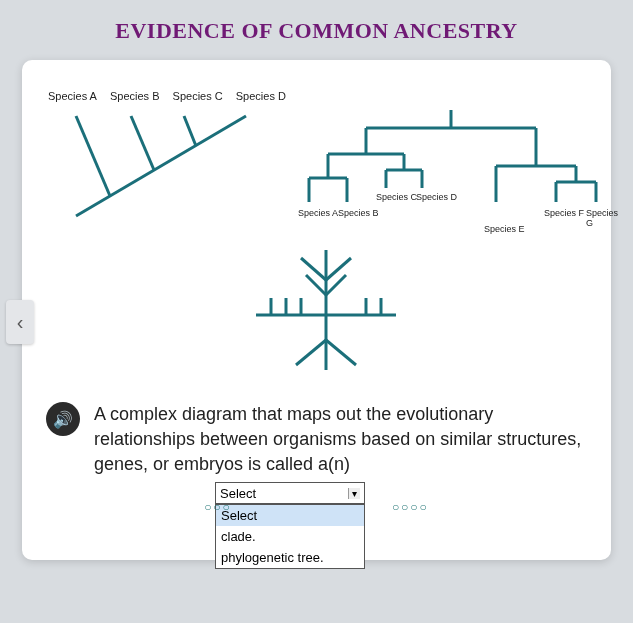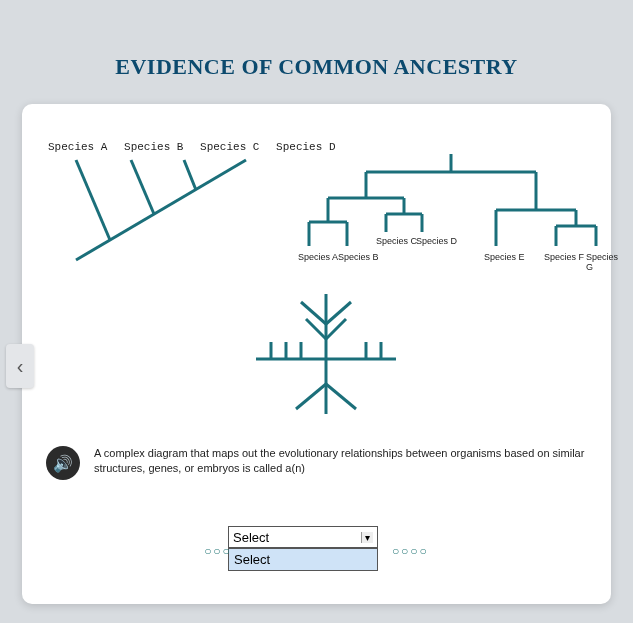--- a/index.html
+++ b/index.html
@@ -8,47 +8,45 @@
     height: 623px;
     background: #d8dce0;
     font-family: Georgia, serif;
     position: relative;
     overflow: hidden;
   }
   .title {
     text-align: center;
     font-size: 22px;
     font-weight: bold;
-    color: #0c4a6e;
-    padding: 18px 0 24px 0;
+    color: #701a75;
+    padding: 18px 0 16px 0;
     letter-spacing: 0.5px;
-    margin-top: 36px;
   }
   .card {
     background: #fff;
     margin: 0 22px;
     border-radius: 10px;
     box-shadow: 0 2px 8px rgba(0,0,0,0.15);
     padding: 30px 24px 24px 24px;
     position: relative;
     height: 500px;
     font-family: Arial, Helvetica, sans-serif;
   }
   .diagram-area {
     position: relative;
     height: 300px;
     width: 100%;
   }
   .diag-labels-left {
     position: absolute;
-    top: 7px;
+    top: 0;
     left: 2px;
     font-size: 11px;
     color: #222;
-    font-family: Liberation Mono, monospace;
   }
   .diag-labels-left span { margin-right: 10px; }
   svg.tree { position: absolute; }
   .tree1 { top: 16px; left: 0; }
   .tree2 { top: 20px; left: 260px; }
   .tree3 { top: 150px; left: 180px; }
   .t2lab { position:absolute; font-size:9px; color:#222; }
   .nav-arrow {
     position: absolute;
     left: -16px;
@@ -78,27 +76,27 @@
     background: #2b2b2b;
     color: #fff;
     display: flex;
     align-items: center;
     justify-content: center;
     font-size: 16px;
     cursor: pointer;
     flex-shrink: 0;
   }
   .question-text {
-    font-size: 11px;
+    font-size: 18px;
     color: #222;
     line-height: 1.4;
   }
   .select-wrap {
     position: absolute;
-    left: 206px;
+    left: 193px;
     top: 422px;
     font-family: Arial, sans-serif;
   }
   .select-box {
     width: 150px;
     height: 22px;
     border: 1px solid #555;
     background: #fff;
     font-size: 13px;
     padding: 2px 4px;
@@ -190,21 +188,21 @@
         <line x1="270" y1="56" x2="270" y2="72"></line>
         <line x1="250" y1="72" x2="290" y2="72"></line>
         <line x1="250" y1="72" x2="250" y2="92"></line>
         <line x1="290" y1="72" x2="290" y2="92"></line>
       </g>
     </svg>
     <div class="t2lab" style="top:118px; left:252px;">Species A</div>
     <div class="t2lab" style="top:118px; left:292px;">Species B</div>
     <div class="t2lab" style="top:102px; left:330px;">Species C</div>
     <div class="t2lab" style="top:102px; left:370px;">Species D</div>
-    <div class="t2lab" style="top:118px; left:438px;">Species E</div>
+    <div class="t2lab" style="top:134px; left:438px;">Species E</div>
     <div class="t2lab" style="top:118px; left:498px;">Species F</div>
     <div class="t2lab" style="top:118px; left:540px;">Species G</div>
 
     <svg class="tree tree3" width="200" height="140">
       <g stroke="#1b6f7a" stroke-width="3" fill="none">
         <line x1="100" y1="10" x2="100" y2="130"></line>
 
         <line x1="100" y1="40" x2="75" y2="18"></line>
         <line x1="100" y1="40" x2="125" y2="18"></line>
         <line x1="100" y1="55" x2="80" y2="35"></line>
@@ -234,20 +232,22 @@
     <div class="question-text">A complex diagram that maps out the evolutionary relationships between organisms based on similar structures, genes, or embryos is called a(n)</div>
   </div>
 
   <div class="select-wrap">
     <div class="select-box">
       <span>Select</span>
       <span class="caret">▾</span>
     </div>
     <div class="dropdown">
       <div class="hl">Select</div>
+      <div>clade.</div>
+      <div>phylogenetic tree.</div>
     </div>
   </div>
 
   <div class="pager">
     <span>○○○</span>
     <span>○○○○</span>
   </div>
 
 </div>
 

